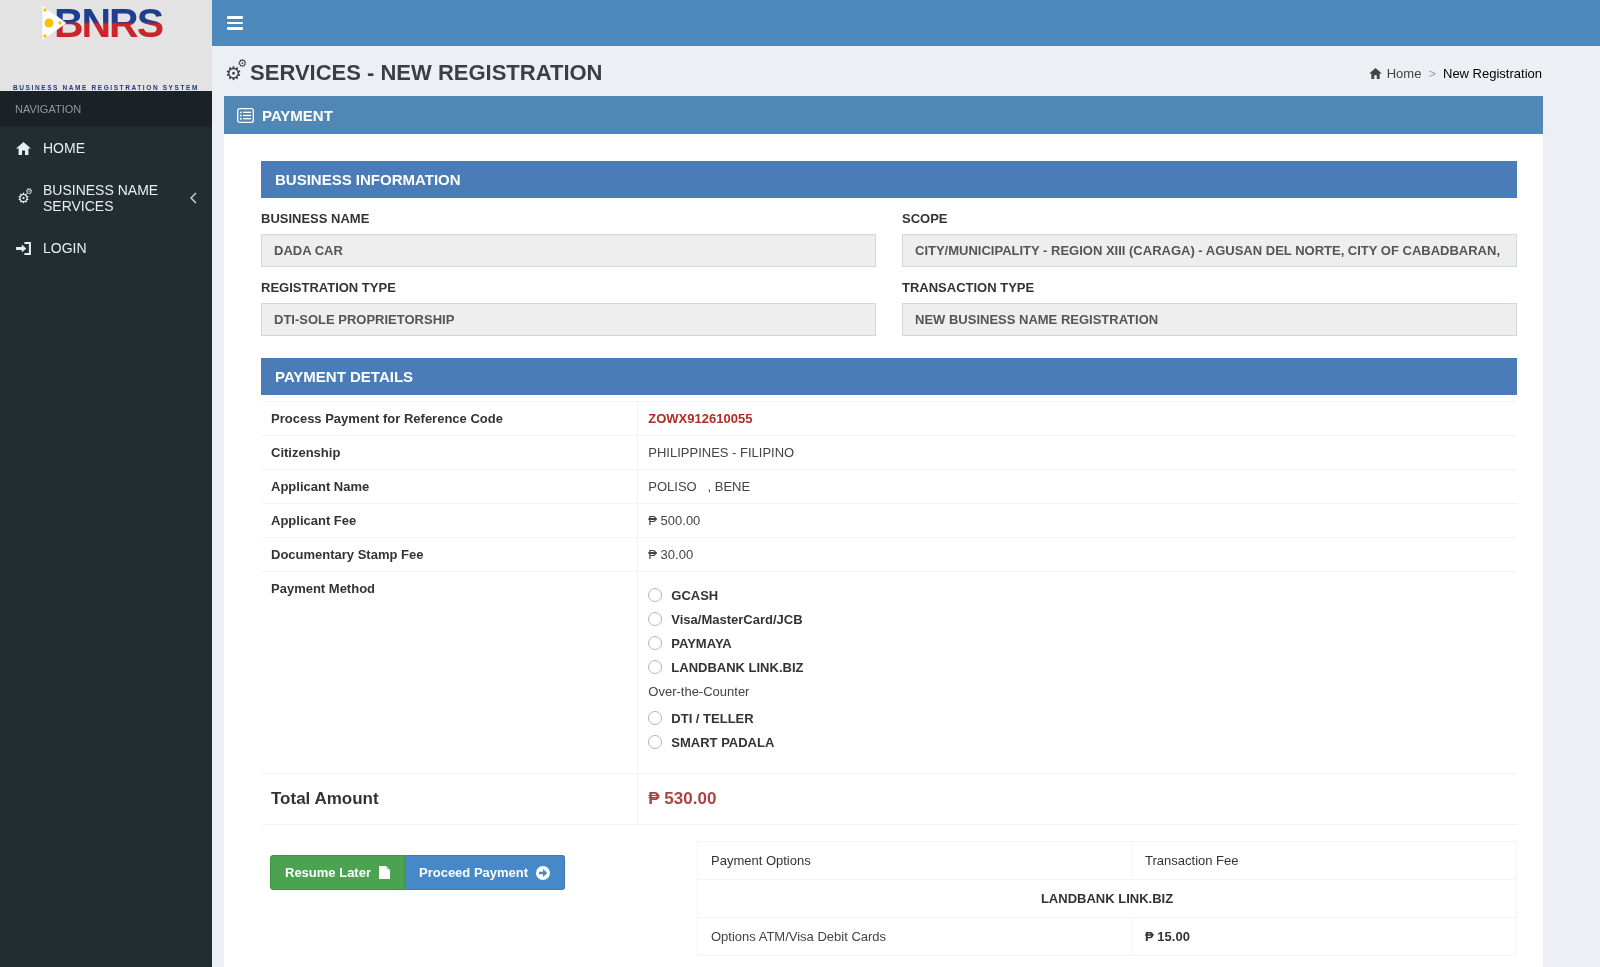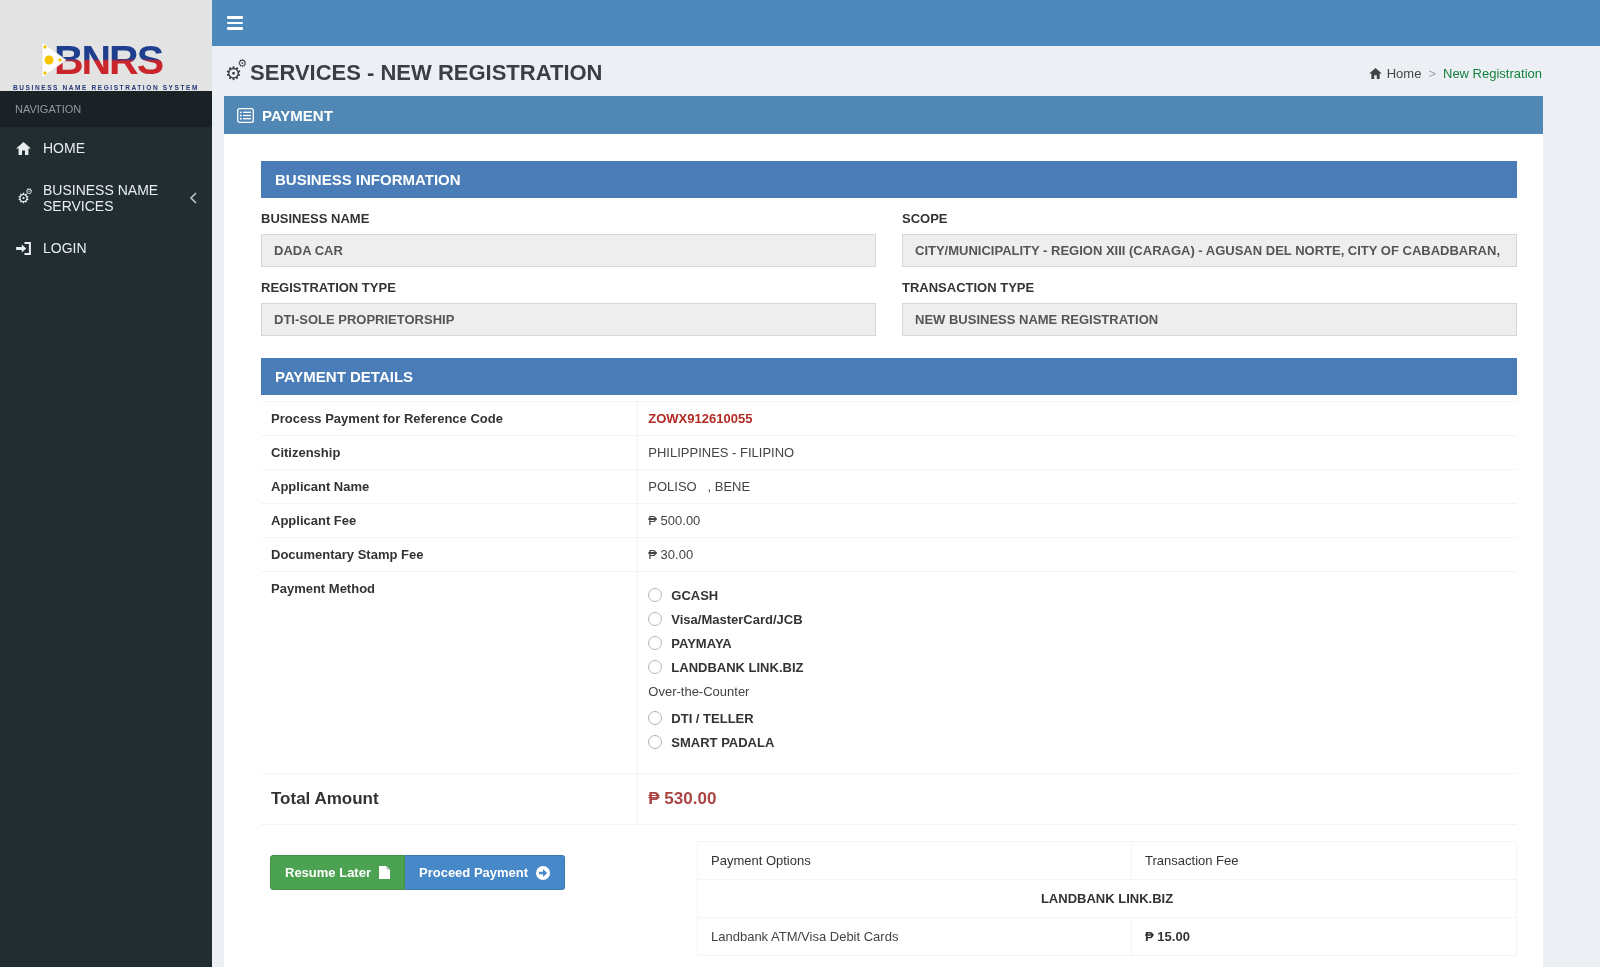--- a/index.html
+++ b/index.html
@@ -4,21 +4,21 @@
 <style>
   * { margin:0; padding:0; box-sizing:border-box; }
   html,body { width:1600px; height:967px; overflow:hidden; }
   body {
     font-family:"Liberation Sans","DejaVu Sans",sans-serif;
     background:#ecf0f5; color:#444; font-size:13px;
   }
 
   
   .sidebar { position:absolute; left:0; top:0; width:212px; height:967px; background:#222d32; z-index:5; }
-  .logo-box { height:91px; background:#e3e3e3; display:flex; flex-direction:column; align-items:center; justify-content:flex-end; }
+  .logo-box { height:91px; background:#e3e3e3; display:flex; flex-direction:column; align-items:center; justify-content:space-between; }
   .logo-subtitle { font-size:6.5px; font-weight:bold; letter-spacing:1.6px; color:#24387a; margin-top:1px; white-space:nowrap; }
   .nav-label { background:#1a2226; color:#8f9aa0; font-size:11px; padding:12px 15px; }
   .nav-item { display:flex; align-items:center; gap:11px; padding:13px 15px; color:#e8edef; font-size:14px; cursor:pointer; }
   .nav-item .nicon { width:17px; display:inline-flex; justify-content:center; color:#e8edef; flex:0 0 17px; }
   .nav-item .chev { margin-left:auto; display:inline-flex; }
 
   .gears { position:relative; display:inline-block; line-height:1; font-family:"DejaVu Sans",sans-serif; }
   .gears .g-big { font-size:19px; }
   .gears .g-small { font-size:11px; position:absolute; right:-5px; top:-4px; }
   .gears.small .g-big { font-size:14px; }
@@ -29,21 +29,21 @@
   .topbar { height:46px; background:#4d8abb; display:flex; align-items:center; }
   .hamburger { width:46px; height:46px; display:flex; flex-direction:column; align-items:center; justify-content:center; gap:3px; cursor:pointer; }
   .hamburger i { display:block; width:16px; height:2.5px; background:#fff; border-radius:1px; }
 
   .content { padding:0 57px 0 12px; }
   .content-header { display:flex; align-items:center; justify-content:space-between; padding:14px 1px 10px 1px; }
   .page-title { font-size:22px; font-weight:600; color:#3a3f44; display:flex; align-items:center; gap:8px; }
   .breadcrumb { font-size:13px; color:#444; display:flex; align-items:center; gap:7px; }
   .breadcrumb .bc-home { display:flex; align-items:center; gap:5px; color:#444; cursor:pointer; }
   .breadcrumb .sep { color:#9aa3a8; }
-  .breadcrumb .current { color:#15803d; }
+  .breadcrumb .current { color:#000000; }
 
   
   .panel { background:#fff; }
   .panel-header { background:#5187b5; height:38px; display:flex; align-items:center; gap:8px; padding:0 13px; color:#fff; font-size:15px; font-weight:bold; }
   .panel-body { background:#fff; padding:27px 26px 40px 37px; min-height:835px; }
 
   .section-header { background:#4a7cb7; color:#fff; font-size:15px; font-weight:bold; padding:10px 14px; }
 
   .bi-grid { display:grid; grid-template-columns:1fr 1fr; column-gap:26px; margin-bottom:22px; }
   .field { margin-top:13px; }
@@ -286,21 +286,21 @@
           <table class="fee-table">
             <tbody>
               <tr>
                 <th class="col-opt">Payment Options</th>
                 <th>Transaction Fee</th>
               </tr>
               <tr>
                 <td class="group-cell" colspan="2">LANDBANK LINK.BIZ</td>
               </tr>
               <tr>
-                <td>Landbank ATM/Visa Debit Cards</td>
+                <td>Options ATM/Visa Debit Cards</td>
                 <td class="fee">₱ 15.00</td>
               </tr>
             </tbody>
           </table>
         </div>
 
       </div>
     </div>
   </div>
 </div>

